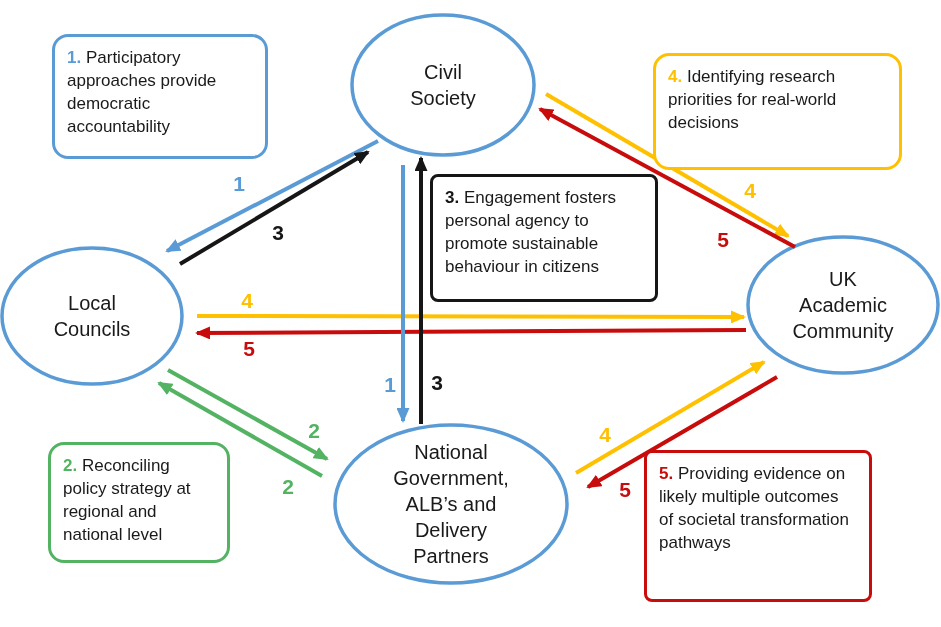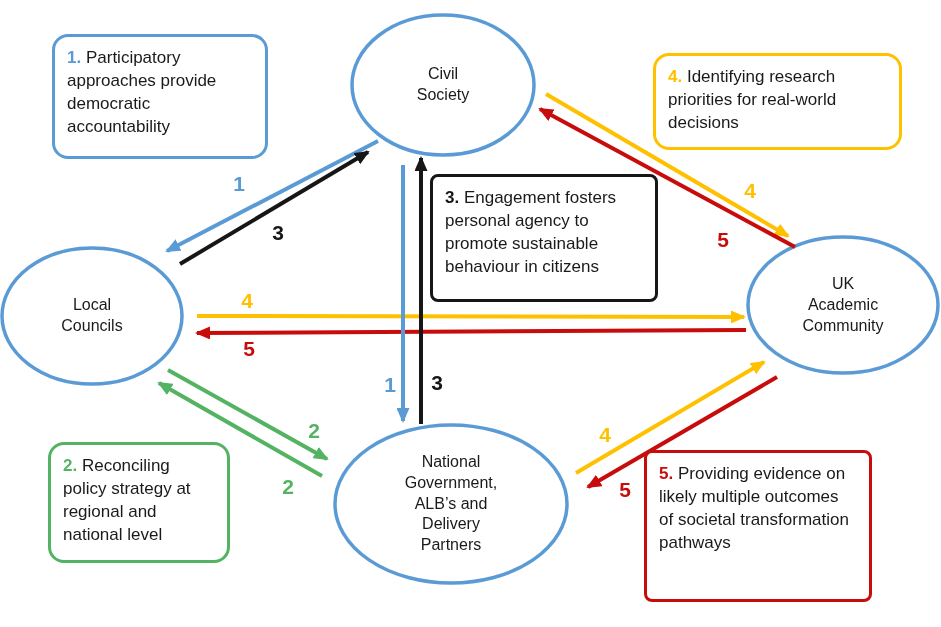--- a/index.html
+++ b/index.html
@@ -31,21 +31,21 @@
   .t-green  { color: var(--c-green,  #53B363); }
 
   .node-ellipse { fill: #ffffff; stroke-width: 3.5; }
   .arrow { fill: none; stroke-width: 4; stroke-linecap: butt; }
 
   .node-label {
     position: absolute;
     transform: translate(-50%, -50%);
     text-align: center;
     white-space: pre-line;
-    font-size: 16px;
+    font-size: 20px;
     line-height: 1.3;
     color: #1a1a1a;
   }
 
   .note {
     position: absolute;
     box-sizing: border-box;
     border: 3px solid #000;
     border-radius: 16px;
     padding: 10px 12px;
@@ -119,21 +119,21 @@
 Government,
 ALB’s and
 Delivery
 Partners</div>
 
   <div class="note" style="left:52px; top:34px; width:216px; height:125px; border-color:var(--c-blue,#5B9BD5)">
     <span class="num t-blue">1.</span>
     <span>Participatory approaches provide democratic accountability</span>
   </div>
 
-  <div class="note" style="left:653px; top:53px; width:249px; height:97px; border-color:var(--c-yellow,#FFC000)">
+  <div class="note" style="left:653px; top:53px; width:249px; height:117px; border-color:var(--c-yellow,#FFC000)">
     <span class="num t-yellow">4.</span>
     <span>Identifying research priorities for real-world decisions</span>
   </div>
 
   <div class="note r20" style="left:430px; top:174px; width:228px; height:128px; border-color:var(--c-black,#161616)">
     <span class="num t-black">3.</span>
     <span>Engagement fosters personal agency to promote sustainable behaviour in citizens</span>
   </div>
 
   <div class="note" style="left:48px; top:442px; width:182px; height:121px; border-color:var(--c-green,#53B363)">

